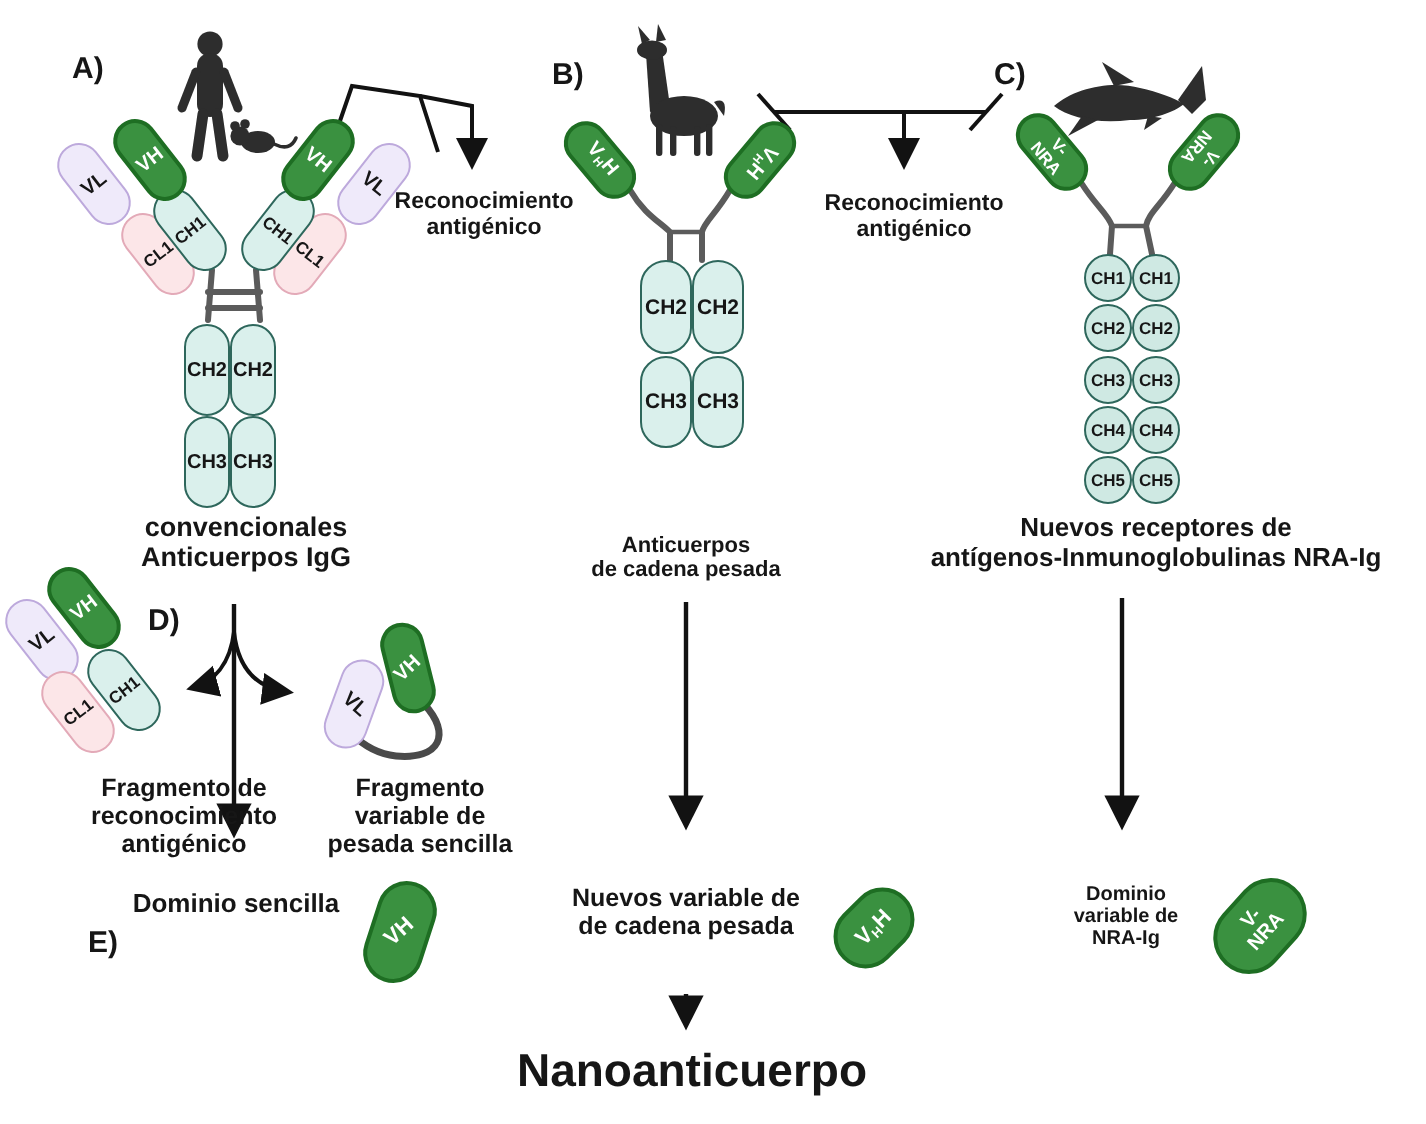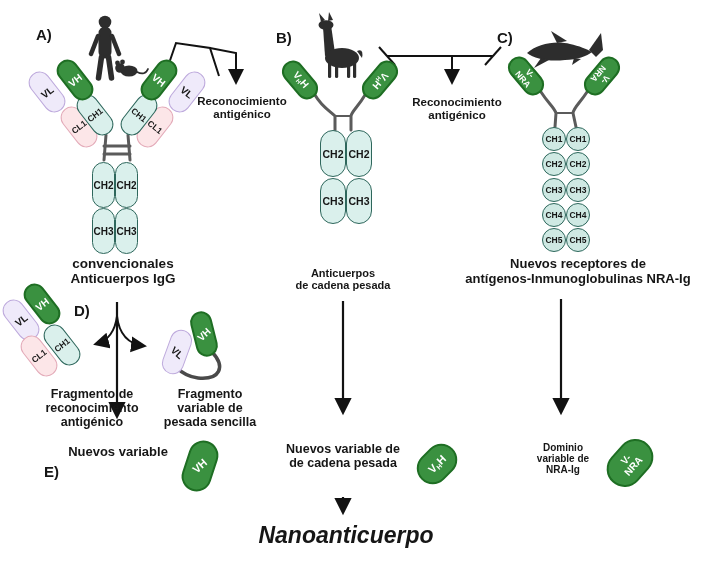--- a/index.html
+++ b/index.html
@@ -278,21 +278,21 @@
     <div>Fragmento de</div>
     <div>reconocimiento</div>
     <div>antigénico</div>
   </div>
   <div class="lbl" style="left:146px;top:387px;width:128px;font-size:12.5px;">
     <div>Fragmento</div>
     <div>variable de</div>
     <div>pesada sencilla</div>
   </div>
 
-  <div class="lbl" style="left:44px;top:445px;width:148px;font-size:13px;">Nuevos variable</div>
+  <div class="lbl" style="left:44px;top:445px;width:148px;font-size:13px;">Dominio sencilla</div>
   <div class="pill green" style="left:185px;top:440px;width:30px;height:52px;transform:rotate(18deg);font-size:11px;">
     <span style="display:inline-block;transform:rotate(-60deg);">VH</span>
   </div>
 
   <div class="lbl" style="left:272px;top:442px;width:142px;font-size:12.5px;">
     <div>Nuevos variable de</div>
     <div>de cadena pesada</div>
   </div>
   <div class="pill green" style="left:415px;top:448px;width:44px;height:32px;transform:rotate(-45deg);font-size:11px;">
     <span><span>V</span><span class="sub">H</span><span>H</span></span>
@@ -303,15 +303,15 @@
     <div>variable de</div>
     <div>NRA-Ig</div>
   </div>
   <div class="pill green" style="left:604px;top:445px;width:52px;height:36px;transform:rotate(-48deg);font-size:10px;line-height:1.0;">
     <span style="text-align:center;">
       <div>V-</div>
       <div>NRA</div>
     </span>
   </div>
 
-  <div class="lbl" style="left:221px;top:523px;width:250px;font-size:23px;font-style:italic;">Nanoanticuerpo</div>
+  <div class="lbl" style="left:221px;top:523px;width:250px;font-size:23px;">Nanoanticuerpo</div>
 
 </div>
 
 </body></html>

